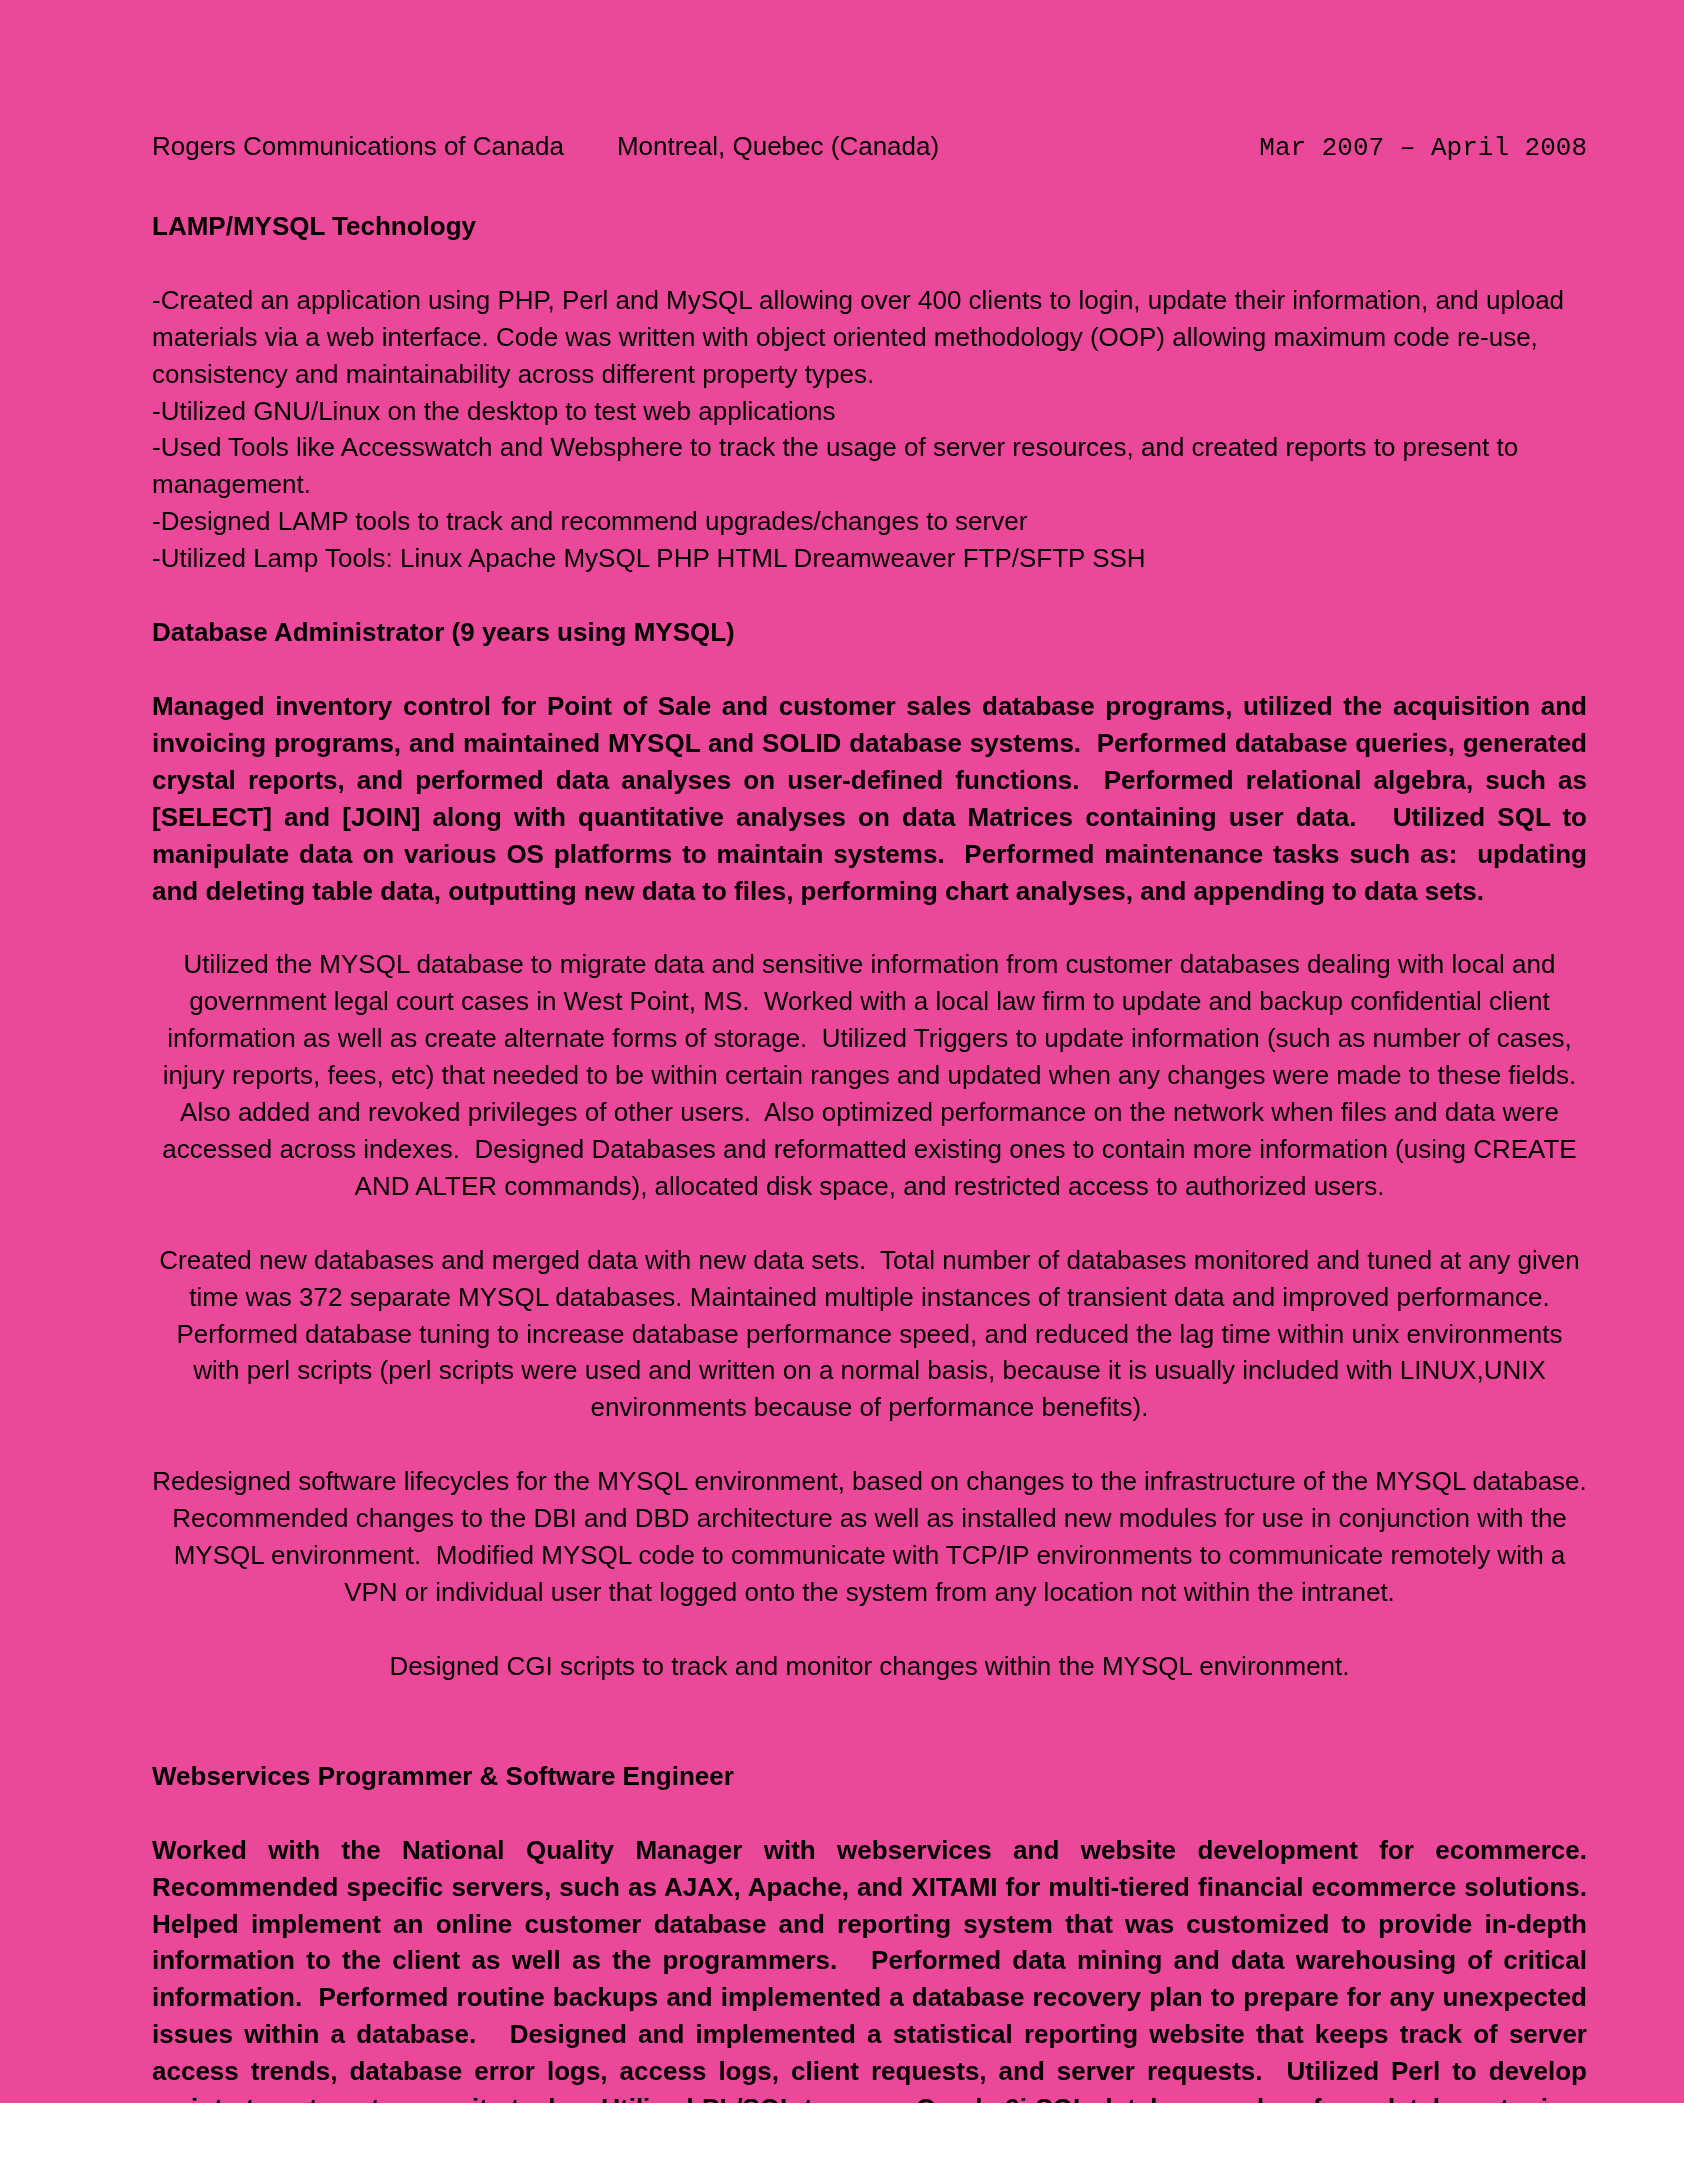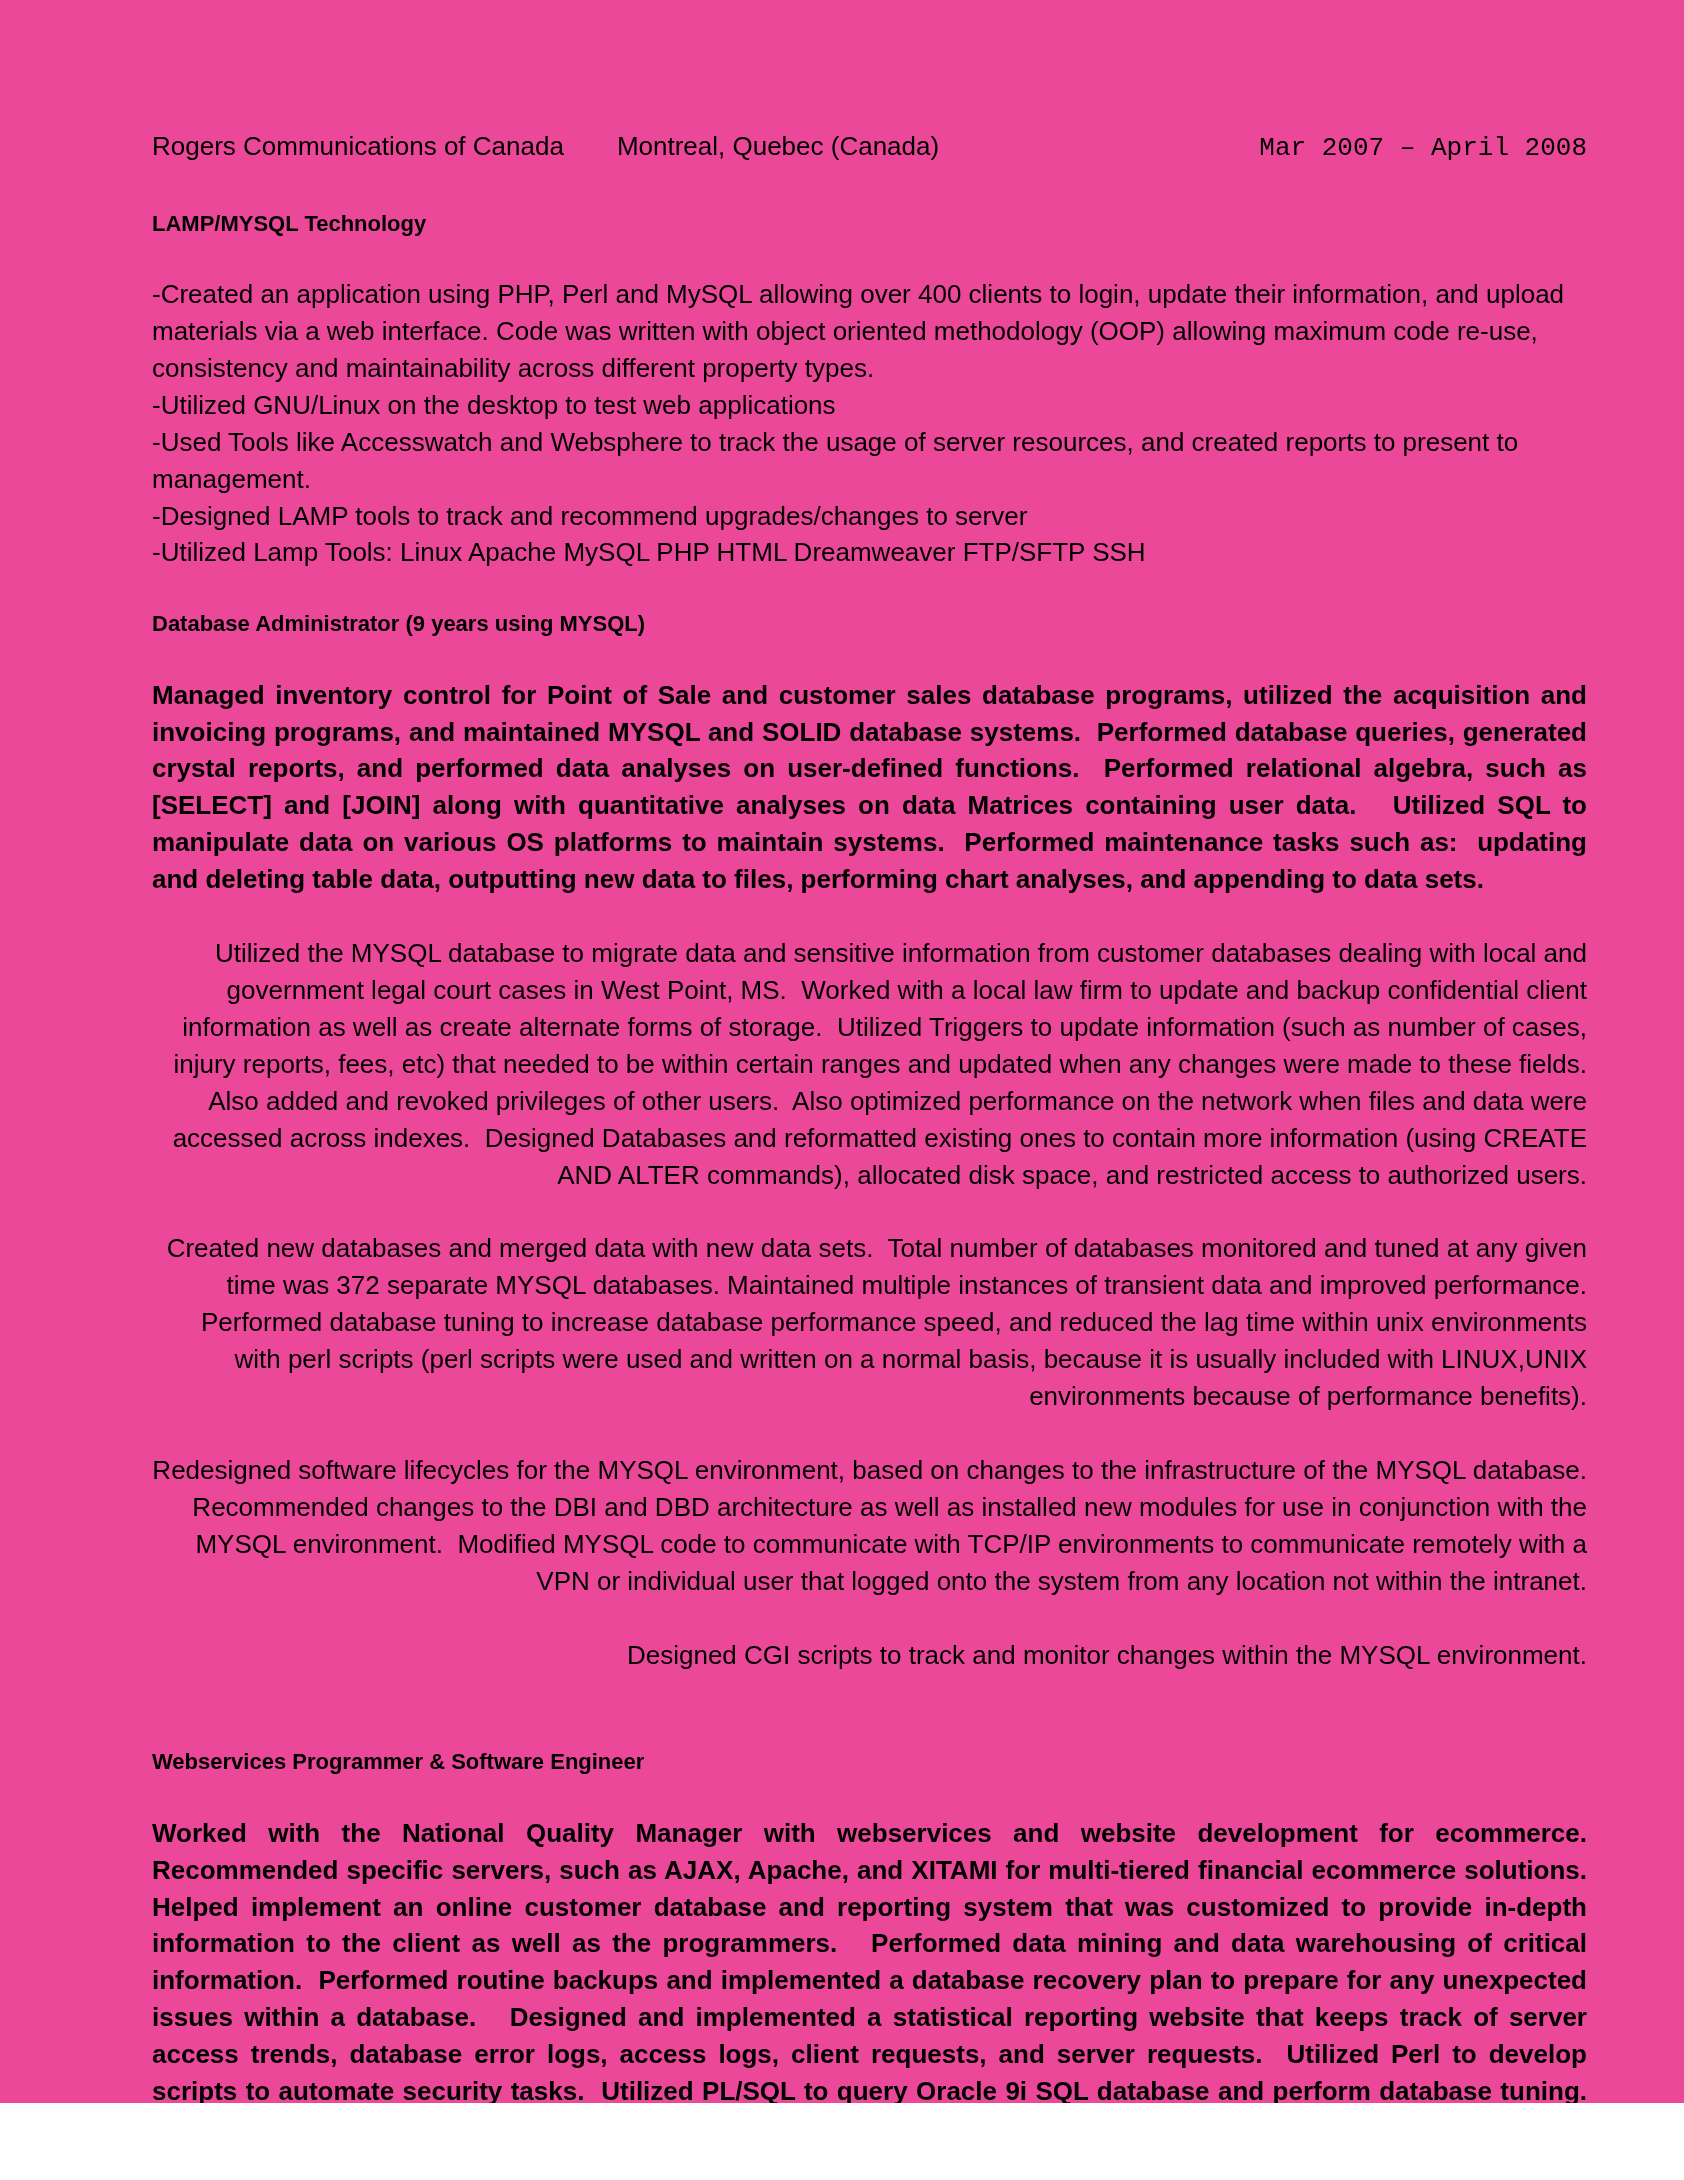--- a/index.html
+++ b/index.html
@@ -33,36 +33,36 @@
     margin-bottom: 41px;
   }
   .header-company { flex: 0 0 auto; }
   .header-gap-1 { flex: 0 0 53px; }
   .header-location { flex: 0 0 auto; }
   .header-gap-2 { flex: 1 1 auto; min-width: 34px; }
   .header-dates { flex: 0 0 auto; font-family: Liberation Mono, monospace; }
 
   
   h2.section-heading {
-    font-size: 22px;
+    font-size: 26px;
     font-weight: bold;
     margin: 0;
     padding: 0;
     line-height: 1.42;
   }
   .spacer-line { height: 37px; }
   .spacer-line-lg { height: 73px; }
 
   
   p.para {
     margin: 0;
     padding: 0;
     font-size: 26px;
     line-height: 1.42;
-    text-align: right;
+    text-align: center;
   }
   p.para.justify {
     text-align: justify;
     text-justify: inter-word;
     font-weight: bold;
   }
   .bullet-block p.para { text-align: left; }
 
   .nowrap-keep { white-space: pre-wrap; }
 </style>

